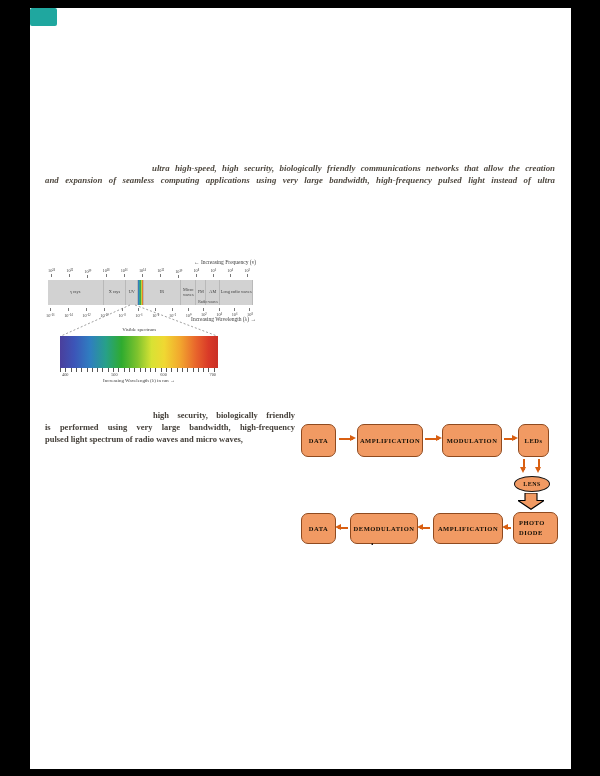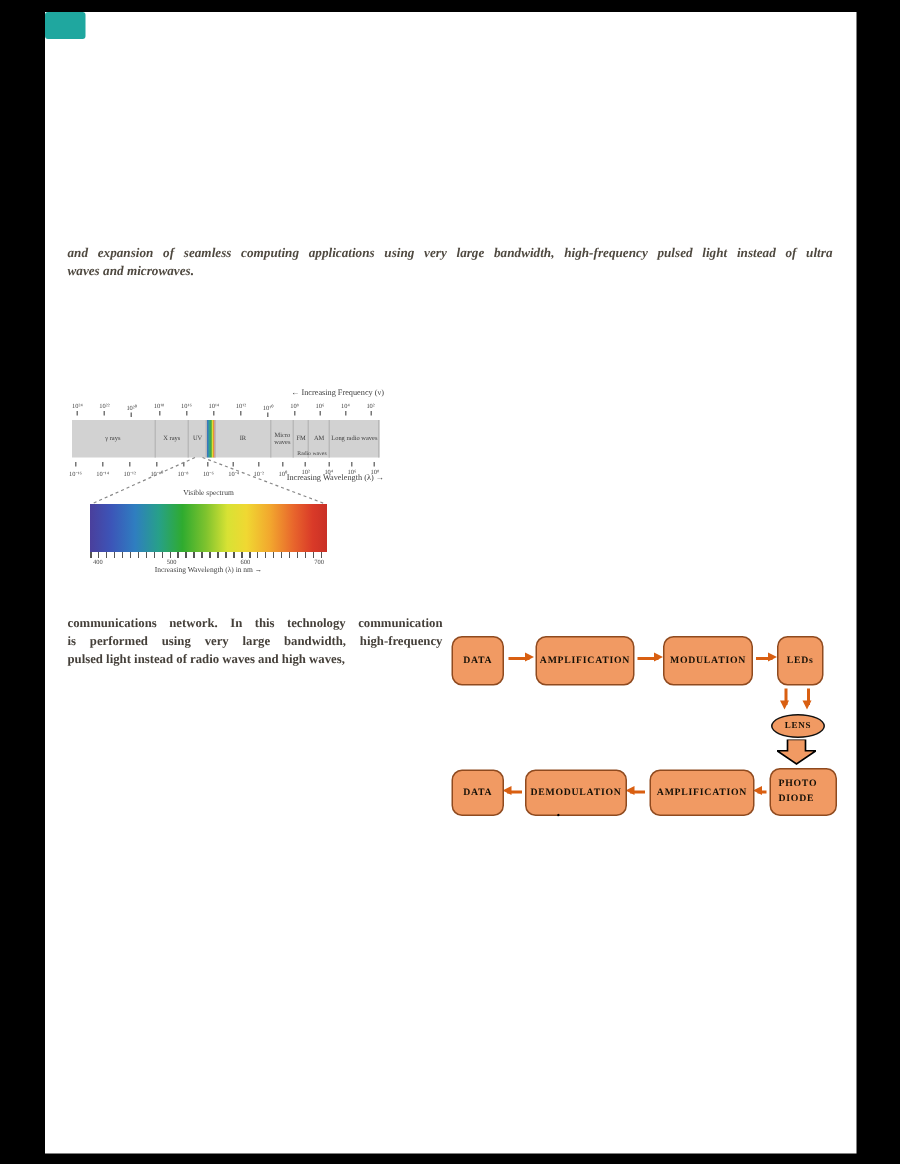--- a/index.html
+++ b/index.html
@@ -109,22 +109,22 @@
   .capdot{position:absolute;left:341px;top:528px;font-size:10px;font-weight:700;color:#000;}
 </style>
 </head>
 <body>
 
 <div class="page">
 
   <div class="badge"></div>
 
   <div class="para p1">
+    <div class="jl ind1">ultra high-speed, high security, biologically friendly communications networks that allow the creation</div>
     <div class="jl">and expansion of seamless computing applications using very large bandwidth, high-frequency pulsed light instead of ultra</div>
-    <div class="ln">waves and microwaves.</div>
   </div>
 
   <div class="figure">
     <div class="freq-label">← Increasing Frequency (ν)</div>
     <div class="tickrow freq-ticks">
         <span>10²⁴</span>
         <span>10²²</span>
         <span>10²⁰</span>
         <span>10¹⁸</span>
         <span>10¹⁶</span>
@@ -178,23 +178,23 @@
     <div class="tickrow nm-ticks">
         <span>400</span>
         <span>500</span>
         <span>600</span>
         <span>700</span>
       </div>
     <div class="nm-caption">Increasing Wavelength (λ) in nm →</div>
   </div>
 
   <div class="para p2">
-    <div class="jl">communications network. In this technology communication</div>
+    <div class="jl ind2">high security, biologically friendly</div>
     <div class="jl">is performed using very large bandwidth, high-frequency</div>
-    <div class="ln">pulsed light instead of radio waves and high waves,</div>
+    <div class="ln">pulsed light spectrum of radio waves and micro waves,</div>
   </div>
 
   <div class="fbox b-data1">DATA</div>
   <div class="ar right a1"></div>
   <div class="fbox b-amp1">AMPLIFICATION</div>
   <div class="ar right a2"></div>
   <div class="fbox b-mod">MODULATION</div>
   <div class="ar right a3"></div>
   <div class="fbox b-leds">LEDs</div>
 

